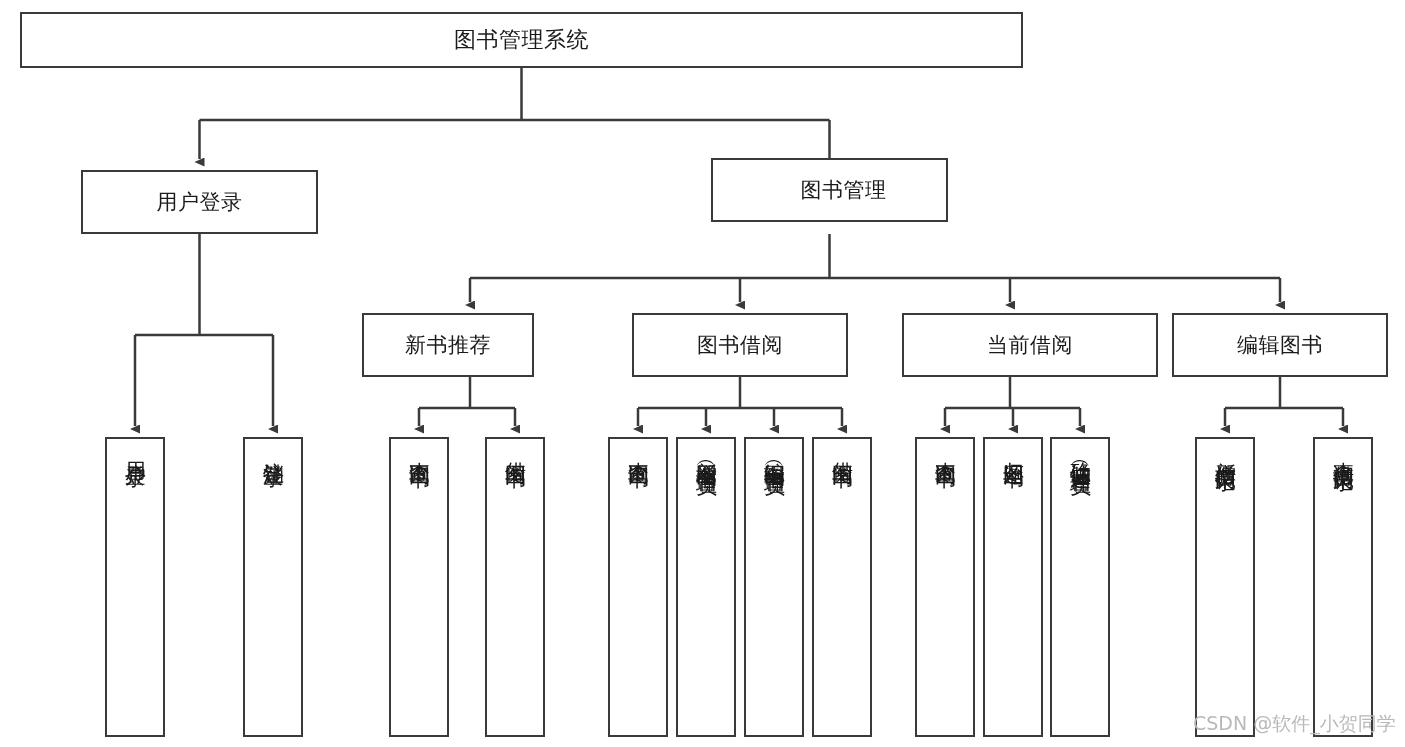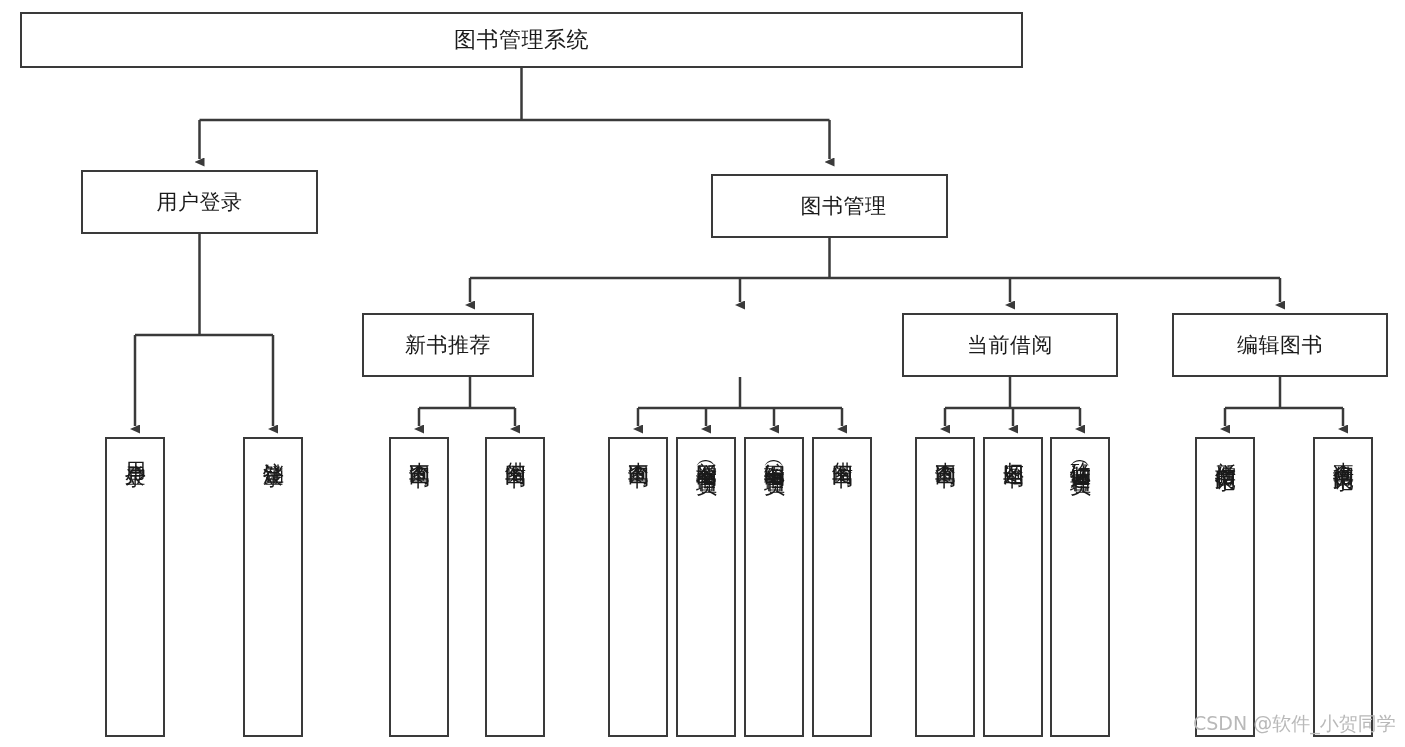--- a/index.html
+++ b/index.html
@@ -121,30 +121,33 @@
   </svg>
 
   <div class="node root horizontal" style="left: 20px; top: 12px; width: 1003px; height: 56px;">
     <span class="node-label">图书管理系统</span>
   </div>
 
   <div class="node horizontal" style="left: 81px; top: 170px; width: 237px; height: 64px;">
     <span class="node-label">用户登录</span>
   </div>
 
-  <div class="node horizontal" style="left: 711px; top: 174px; width: 237px; height: 64px; padding-left: 28px;">
+  <div class="node horizontal" style="left: 711px; top: 158px; width: 237px; height: 64px; padding-left: 28px;">
     <span class="node-label">图书管理</span>
   </div>
 
   <div class="node horizontal" style="left: 362px; top: 313px; width: 172px; height: 64px;">
     <span class="node-label">新书推荐</span>
   </div>
 
-
-  <div class="node horizontal" style="left: 902px; top: 313px; width: 216px; height: 64px;">
+  <div class="node horizontal" style="left: 632px; top: 313px; width: 216px; height: 64px;">
+    <span class="node-label">图书借阅</span>
+  </div>
+
+  <div class="node horizontal" style="left: 902px; top: 313px; width: 256px; height: 64px;">
     <span class="node-label">当前借阅</span>
   </div>
 
   <div class="node horizontal" style="left: 1172px; top: 313px; width: 216px; height: 64px;">
     <span class="node-label">编辑图书</span>
   </div>
 
   <div class="node vertical" style="left: 105px; top: 437px; width: 60px; height: 300px;">
     <span class="node-label">用户登录</span>
   </div>

